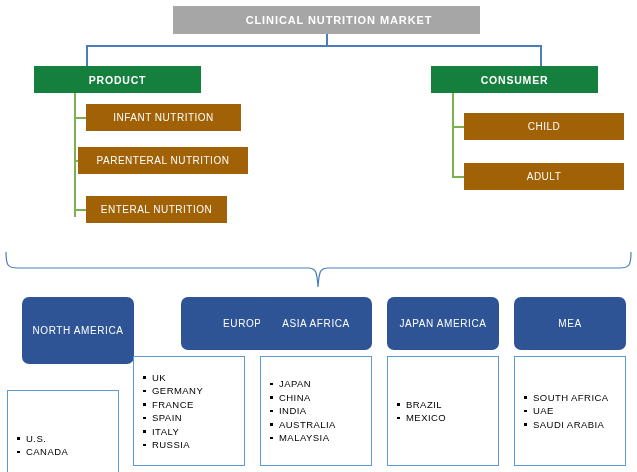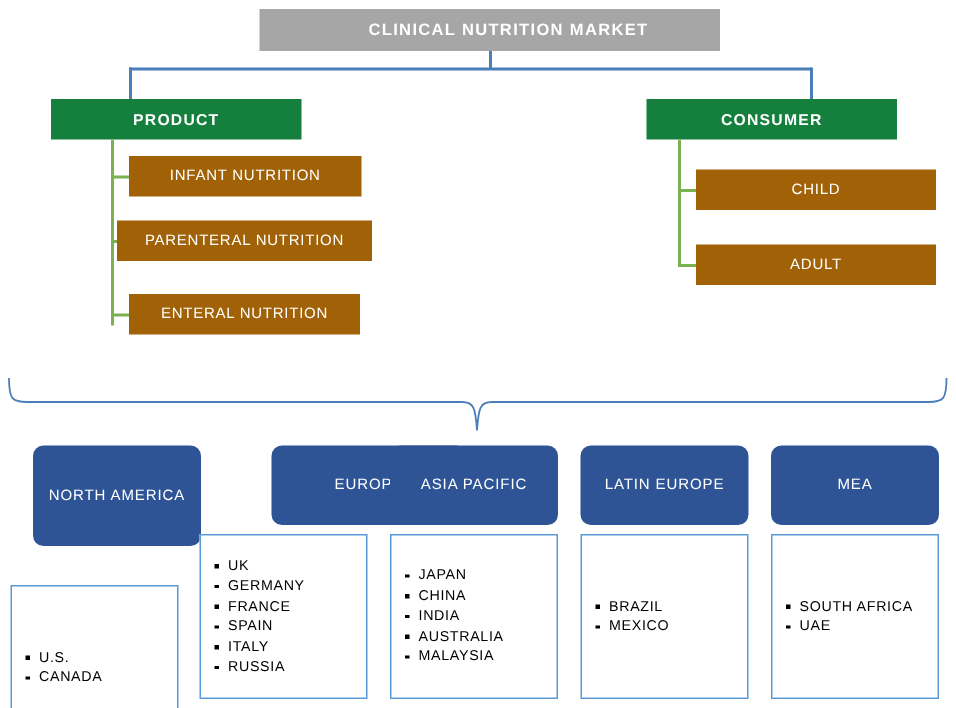--- a/index.html
+++ b/index.html
@@ -83,21 +83,21 @@
   <div class="conn green" style="left:74px;top:117px;width:12px;height:1.5px;"></div>
   <div class="conn green" style="left:74px;top:160px;width:12px;height:1.5px;"></div>
   <div class="conn green" style="left:74px;top:209px;width:12px;height:1.5px;"></div>
 
   <div class="node leaf" style="left:86px;top:104px;width:155px;height:27px;">
     <span>INFANT NUTRITION</span>
   </div>
   <div class="node leaf" style="left:78px;top:147px;width:170px;height:27px;">
     <span>PARENTERAL NUTRITION</span>
   </div>
-  <div class="node leaf" style="left:86px;top:196px;width:154px;height:27px;">
+  <div class="node leaf" style="left:86px;top:196px;width:141px;height:27px;">
     <span>ENTERAL NUTRITION</span>
   </div>
 
   <div class="node cat" style="left:431px;top:66px;width:167px;height:27px;">
     <span>CONSUMER</span>
   </div>
 
   <div class="conn green" style="left:452px;top:93px;width:1.5px;height:84px;"></div>
   <div class="conn green" style="left:452px;top:126px;width:12px;height:1.5px;"></div>
   <div class="conn green" style="left:452px;top:176px;width:12px;height:1.5px;"></div>
@@ -119,24 +119,24 @@
              C 629 268, 631 266, 631 252" fill="none" stroke="#4a7ebb" stroke-width="1.2"></path>
   </svg>
 
   <div class="node region" style="left:22px;top:297px;width:112px;height:67px;">
     <span>NORTH AMERICA</span>
   </div>
   <div class="node region" style="left:133px;top:297px;width:130px;height:53px;margin-left:48px;">
     <span>EUROPE</span>
   </div>
   <div class="node region" style="left:260px;top:297px;width:112px;height:53px;">
-    <span>ASIA PACIFIC</span>
+    <span>ASIA AFRICA</span>
   </div>
   <div class="node region" style="left:387px;top:297px;width:112px;height:53px;">
-    <span>LATIN EUROPE</span>
+    <span>JAPAN AMERICA</span>
   </div>
   <div class="node region" style="left:514px;top:297px;width:112px;height:53px;">
     <span>MEA</span>
   </div>
 
   <div class="listbox" style="left:7px;top:356px;width:112px;height:110px;margin-top:34px;">
     <ul>
         <li>U.S.</li>
         <li>CANADA</li>
       </ul>
@@ -163,16 +163,17 @@
   <div class="listbox" style="left:387px;top:356px;width:112px;height:110px;">
     <ul>
         <li>BRAZIL</li>
         <li>MEXICO</li>
       </ul>
   </div>
   <div class="listbox" style="left:514px;top:356px;width:112px;height:110px;">
     <ul>
         <li>SOUTH AFRICA</li>
         <li>UAE</li>
+        <li>SAUDI ARABIA</li>
       </ul>
   </div>
 
 </div>
 
 </body></html>

